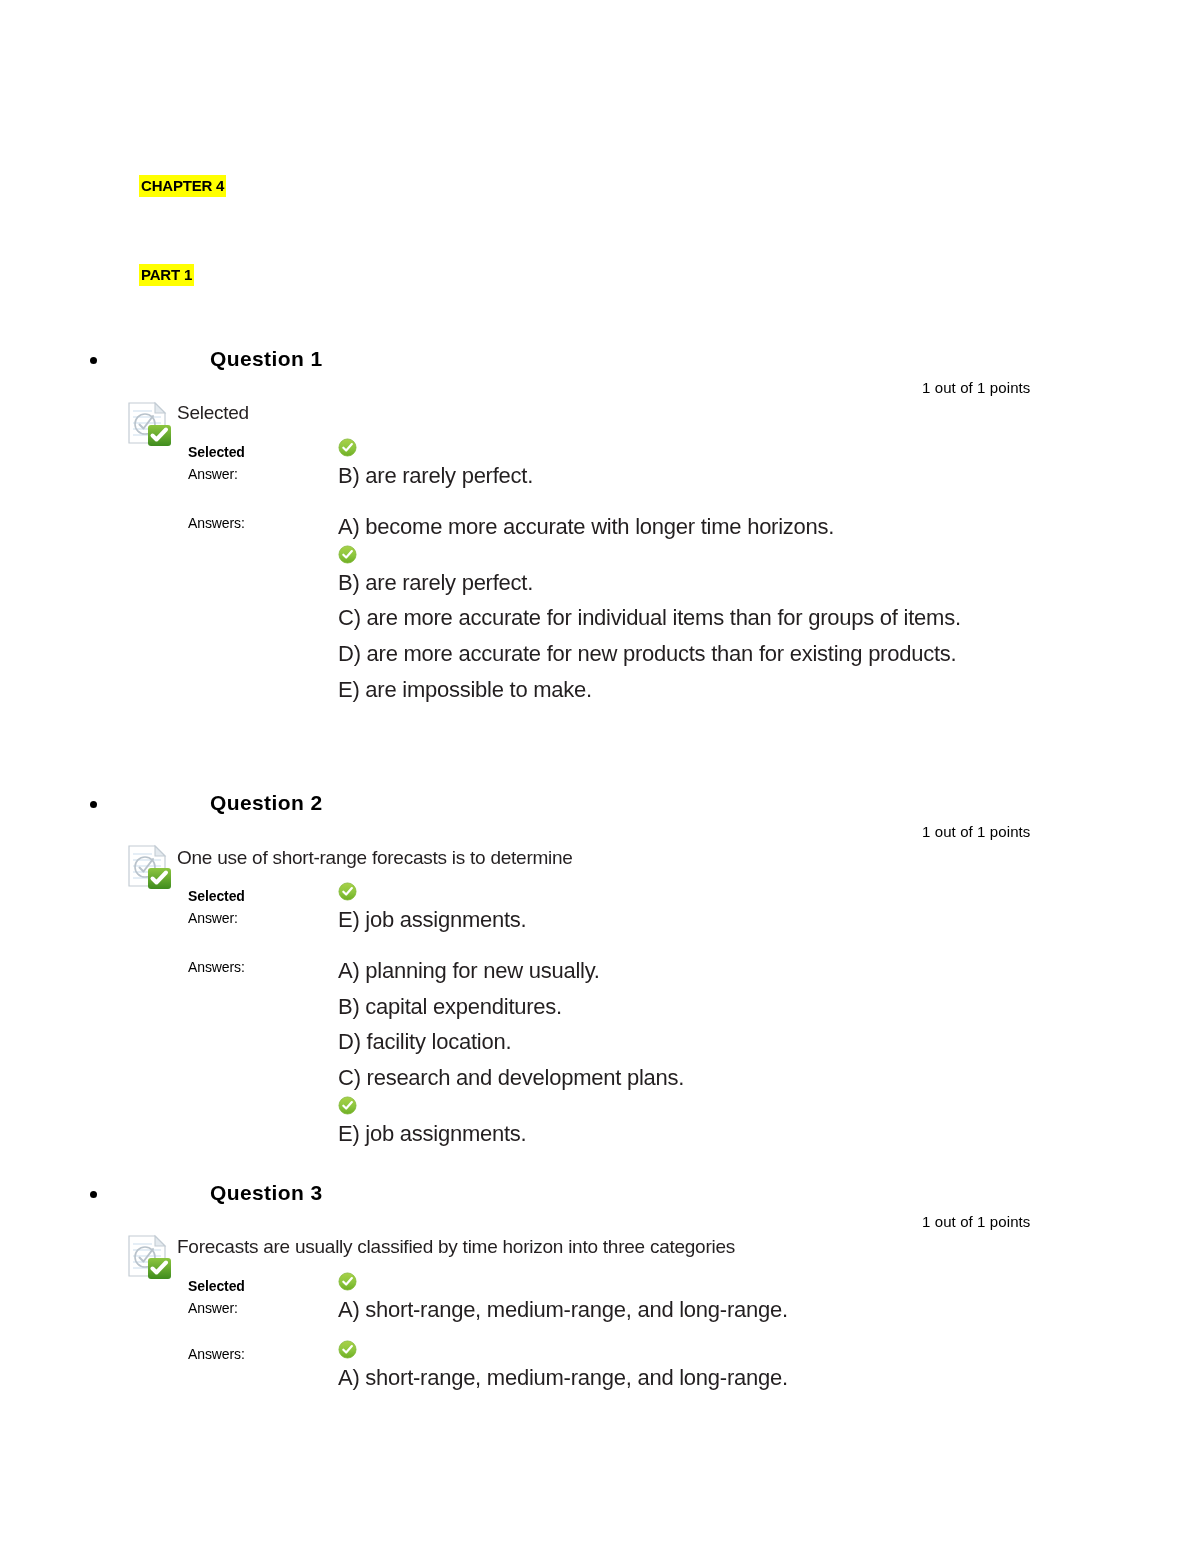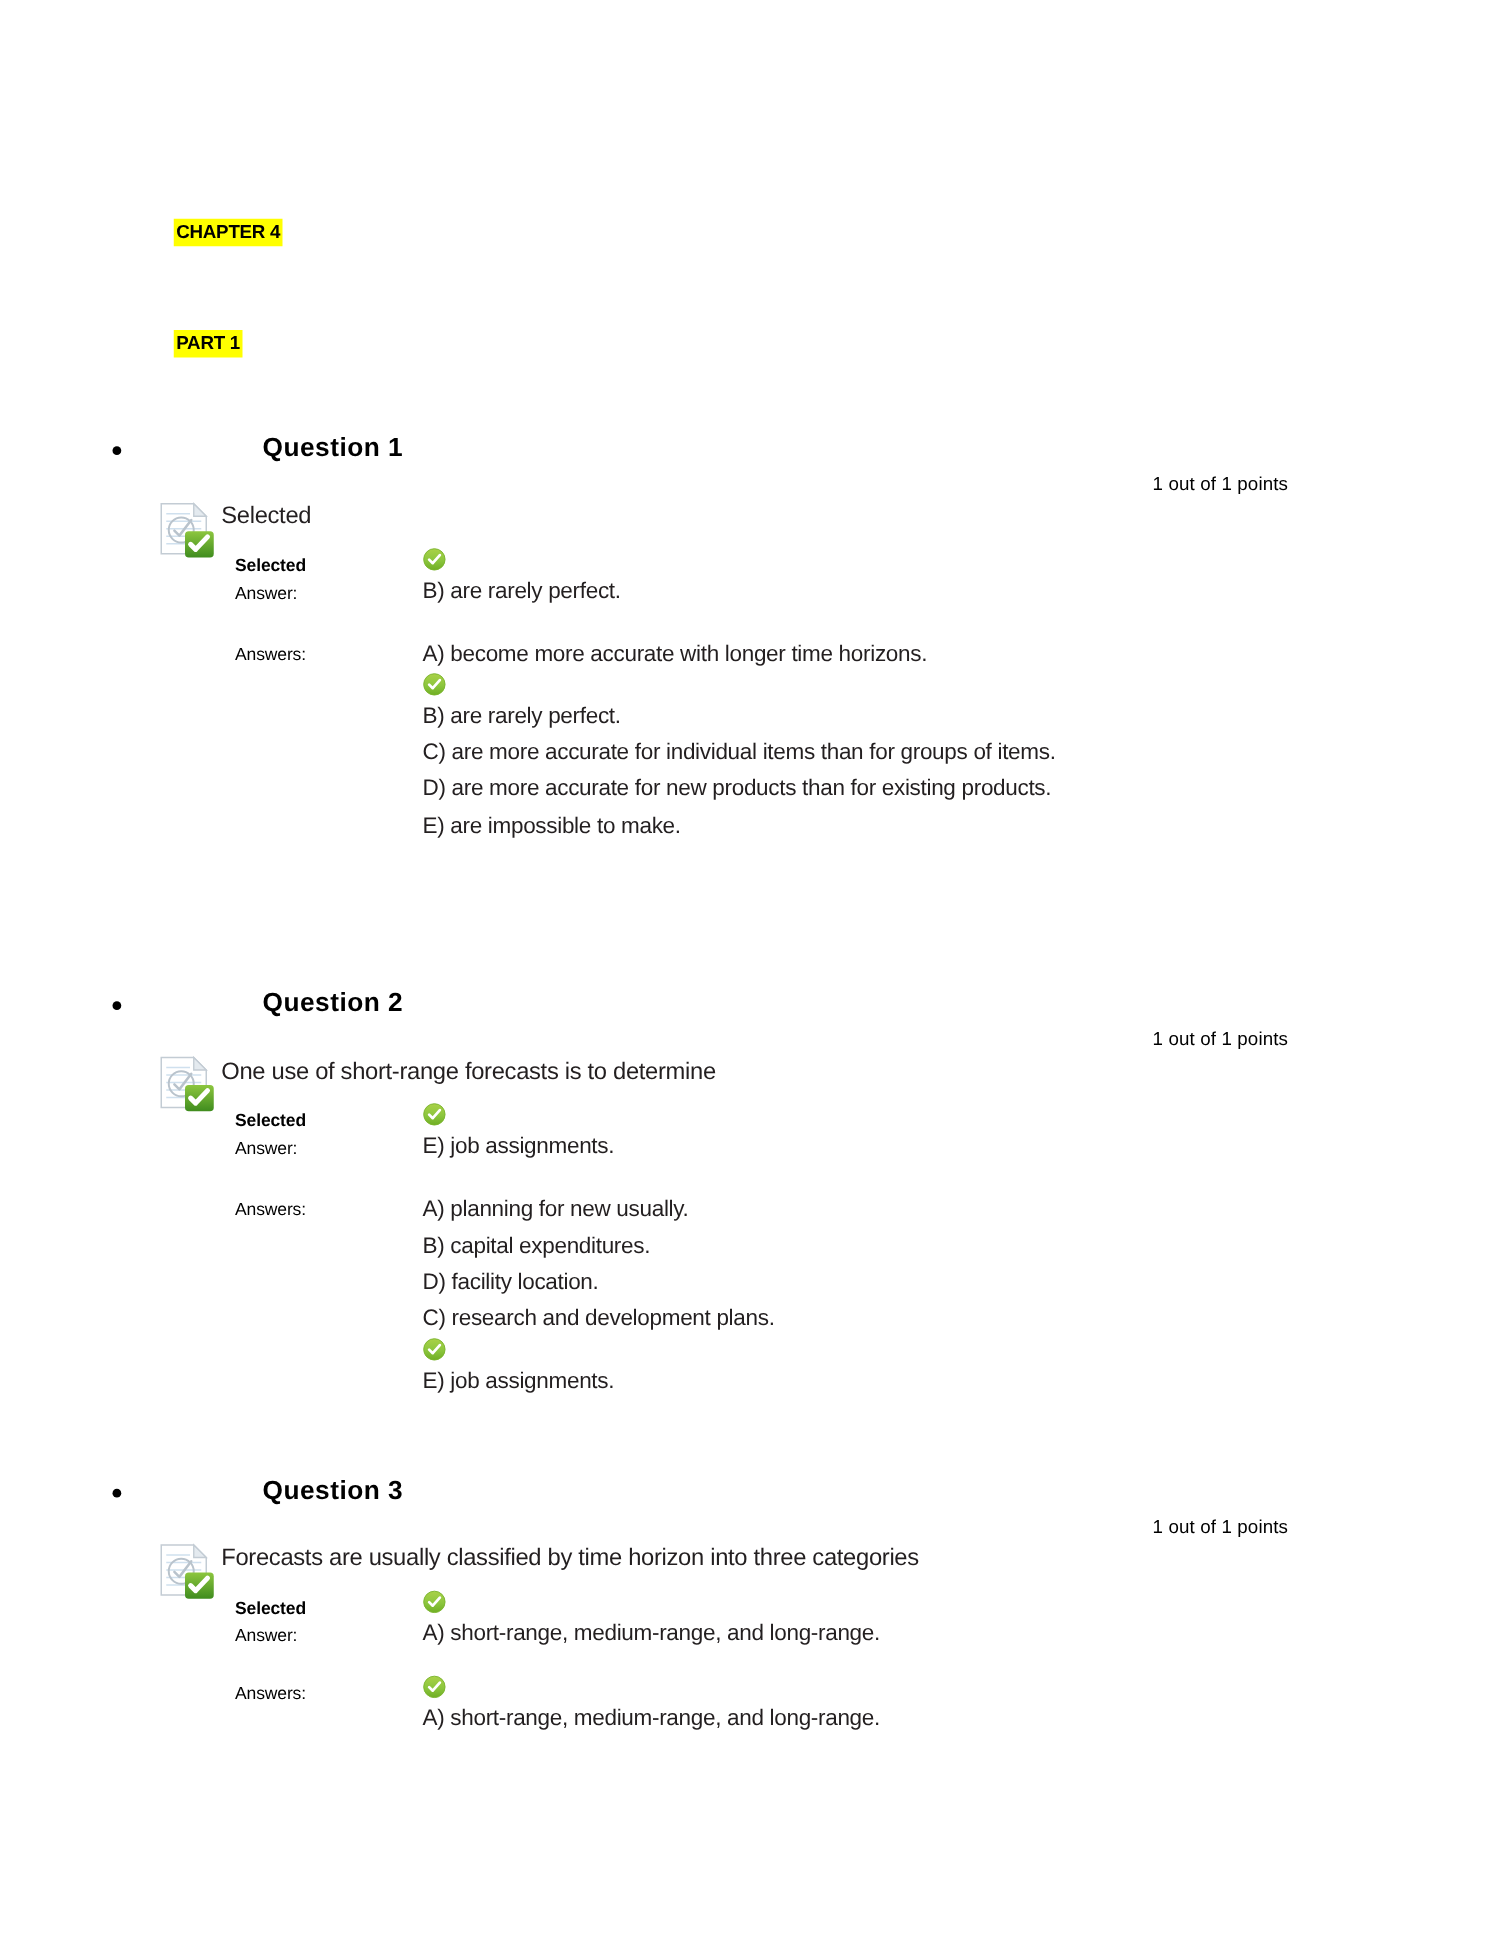--- a/index.html
+++ b/index.html
@@ -108,21 +108,21 @@
     width: 140px;
     line-height: 1.55;
     letter-spacing: -0.1px;
   }
   .ans-label .strong { font-weight: bold; }
 
   .ans-body {
     position: absolute;
     left: 338px;
     width: 640px;
-    font-size: 18px;
+    font-size: 22px;
     color: #231f20;
     line-height: 1.62;
     letter-spacing: -0.25px;
   }
 
   .ans-item { position: relative; }
 
   .check-badge {
     display: block;
     width: 19px;

